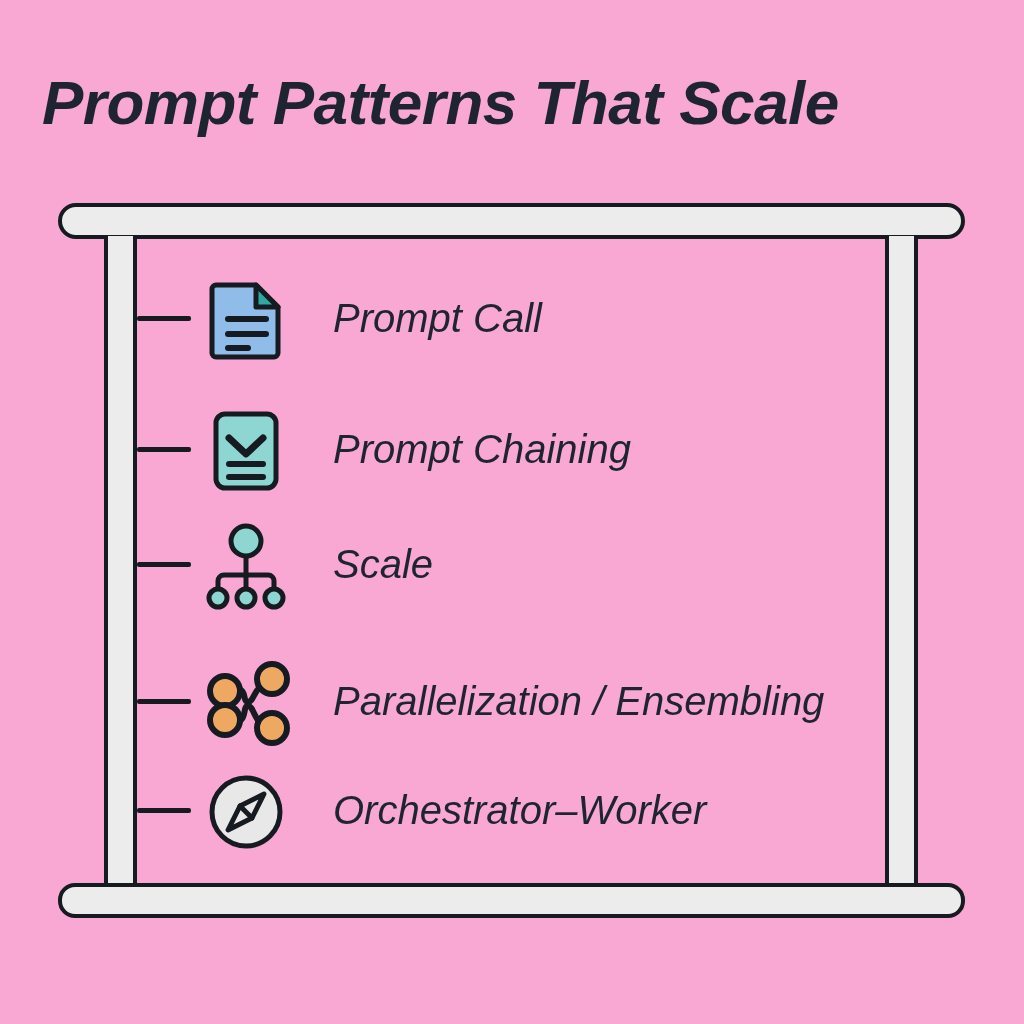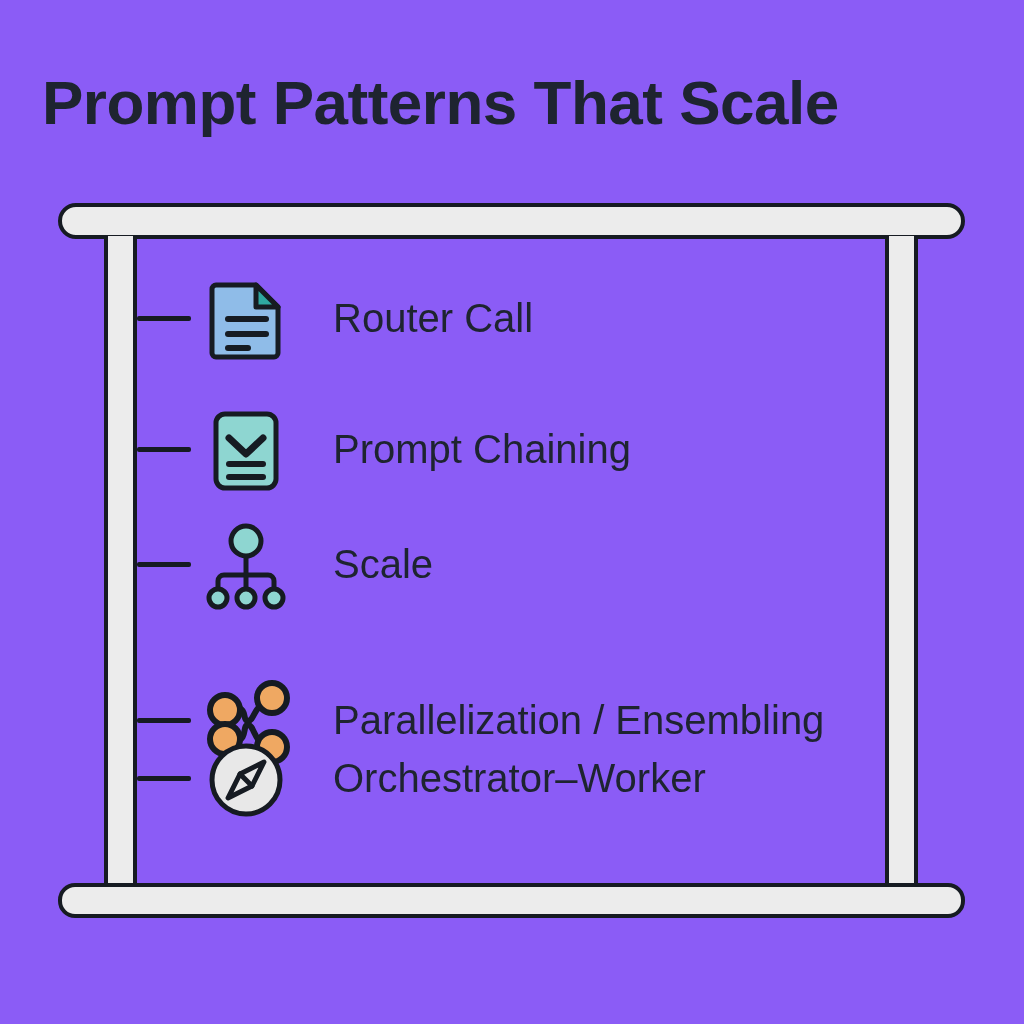--- a/index.html
+++ b/index.html
@@ -10,21 +10,22 @@
     width: 1024px;
     height: 1024px;
     background: #faf9f5;
     font-family: "Liberation Sans", sans-serif;
     overflow: hidden;
   }
   #stage {
     position: relative;
     width: 1024px;
     height: 1024px;
-    background: #8b5cf6;
+    background: #f9a8d4;
+    font-style: italic;
   }
 
   
   #title {
     position: absolute;
     left: 42px;
     top: 72px;
     width: 940px;
     font-size: 62px;
     font-weight: 700;
@@ -121,21 +122,21 @@
     <div class="tick"></div>
     <div class="icon-slot">
       <svg width="100" height="100" viewBox="0 0 100 100">
         <path d="M20 16 h40 l22 22 v46 a4 4 0 0 1 -4 4 h-58 a4 4 0 0 1 -4 -4 v-64 a4 4 0 0 1 4 -4 z" fill="#8fbce8" stroke="#161b22" stroke-width="5" stroke-linejoin="round"></path>
         <path d="M60 16 l22 22 h-22 z" fill="#2fa8a0" stroke="#161b22" stroke-width="5" stroke-linejoin="round"></path>
         <line x1="32" y1="50" x2="70" y2="50" stroke="#161b22" stroke-width="6" stroke-linecap="round"></line>
         <line x1="32" y1="65" x2="70" y2="65" stroke="#161b22" stroke-width="6" stroke-linecap="round"></line>
         <line x1="32" y1="79" x2="52" y2="79" stroke="#161b22" stroke-width="6" stroke-linecap="round"></line>
       </svg>
     </div>
-    <div class="row-label">Router Call</div>
+    <div class="row-label">Prompt Call</div>
   </div>
 
   <div class="row" style="top:388px">
     <div class="tick"></div>
     <div class="icon-slot">
       <svg width="100" height="100" viewBox="0 0 100 100">
         <rect x="20" y="14" width="60" height="74" rx="9" ry="9" fill="#8ed6d1" stroke="#161b22" stroke-width="5"></rect>
         <polyline points="33,38 50,54 67,38" fill="none" stroke="#161b22" stroke-width="7" stroke-linecap="round" stroke-linejoin="round"></polyline>
         <line x1="33" y1="64" x2="67" y2="64" stroke="#161b22" stroke-width="6" stroke-linecap="round"></line>
         <line x1="33" y1="77" x2="67" y2="77" stroke="#161b22" stroke-width="6" stroke-linecap="round"></line>
@@ -153,36 +154,36 @@
         <path d="M50 58 v22" stroke="#161b22" stroke-width="5" fill="none"></path>
         <circle cx="50" cy="26" r="15" fill="#8ed6d1" stroke="#161b22" stroke-width="5"></circle>
         <circle cx="22" cy="83" r="9" fill="#8ed6d1" stroke="#161b22" stroke-width="5"></circle>
         <circle cx="50" cy="83" r="9" fill="#8ed6d1" stroke="#161b22" stroke-width="5"></circle>
         <circle cx="78" cy="83" r="9" fill="#8ed6d1" stroke="#161b22" stroke-width="5"></circle>
       </svg>
     </div>
     <div class="row-label">Scale</div>
   </div>
 
-  <div class="row" style="top:659px">
+  <div class="row" style="top:640px">
     <div class="tick"></div>
     <div class="icon-slot">
       <svg width="100" height="100" viewBox="0 0 100 100">
         <path d="M40 36 C52 38 46 50 52 50 C58 50 58 36 70 30" fill="none" stroke="#161b22" stroke-width="6" stroke-linecap="round"></path>
         <path d="M40 70 C52 68 46 54 52 54 C58 54 58 70 70 76" fill="none" stroke="#161b22" stroke-width="6" stroke-linecap="round"></path>
         <circle cx="29" cy="39" r="15" fill="#efa862" stroke="#161b22" stroke-width="6"></circle>
         <circle cx="29" cy="68" r="15" fill="#efa862" stroke="#161b22" stroke-width="6"></circle>
         <circle cx="76" cy="27" r="15" fill="#efa862" stroke="#161b22" stroke-width="6"></circle>
         <circle cx="76" cy="76" r="15" fill="#efa862" stroke="#161b22" stroke-width="6"></circle>
       </svg>
     </div>
     <div class="row-label">Parallelization / Ensembling</div>
   </div>
 
-  <div class="row" style="top:717px">
+  <div class="row" style="top:749px">
     <div class="tick"></div>
     <div class="icon-slot">
       <svg width="100" height="100" viewBox="0 0 100 100">
         <circle cx="50" cy="51" r="34" fill="#e8e8e8" stroke="#161b22" stroke-width="5"></circle>
         <path d="M68 33 L56 57 L32 69 L44 45 Z" fill="none" stroke="#161b22" stroke-width="5" stroke-linejoin="round"></path>
         <path d="M44 45 L56 57" fill="none" stroke="#161b22" stroke-width="5" stroke-linecap="round"></path>
       </svg>
     </div>
     <div class="row-label">Orchestrator–Worker</div>
   </div>

